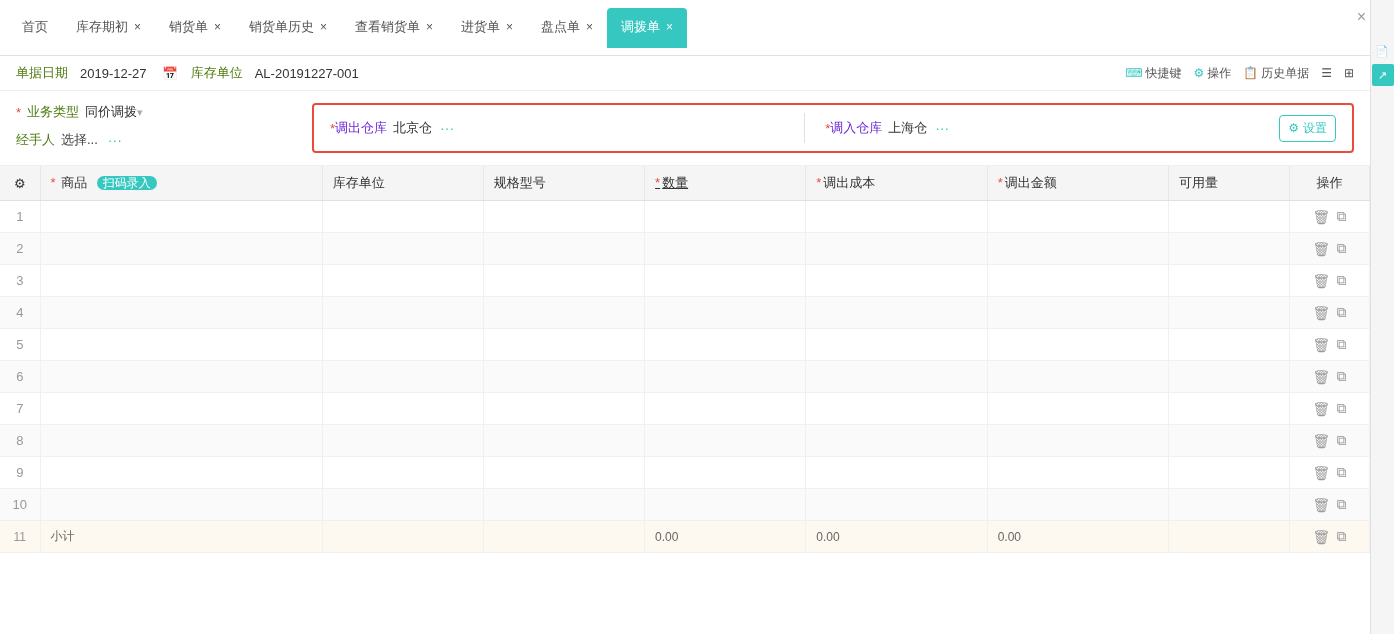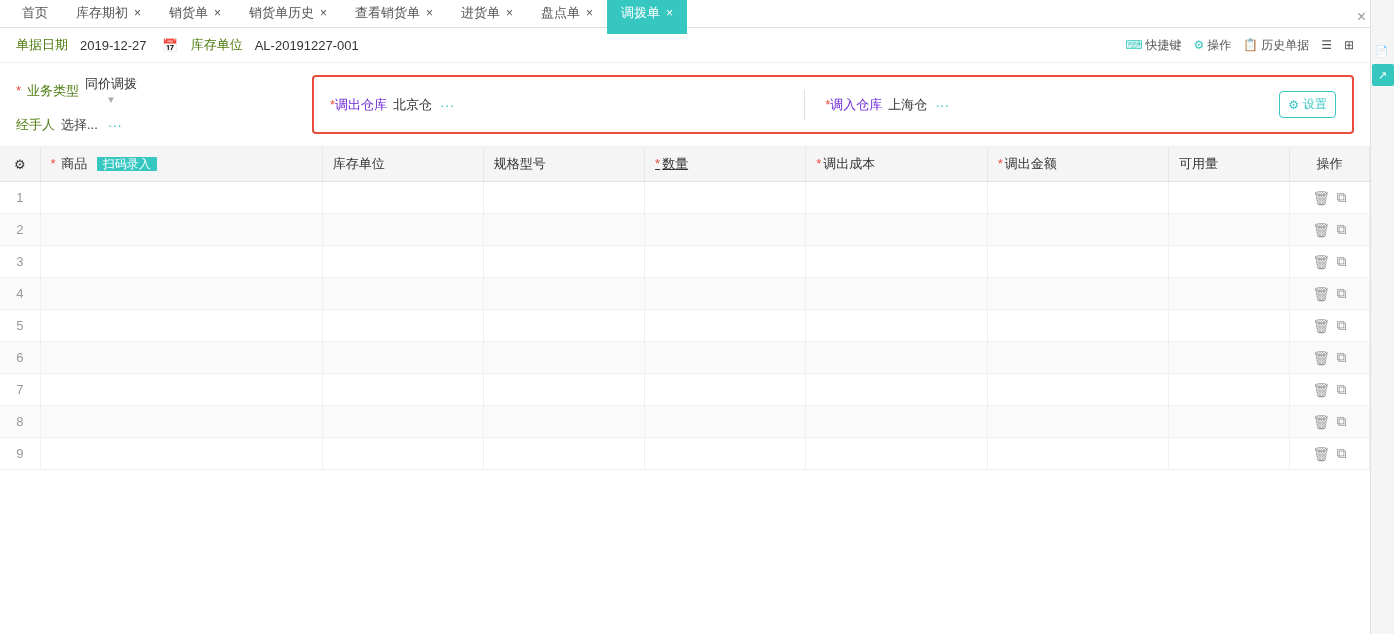--- a/index.html
+++ b/index.html
@@ -4,21 +4,21 @@
   <style>
     * { box-sizing: border-box; margin: 0; padding: 0; }
     body { font-family: -apple-system, BlinkMacSystemFont, "Segoe UI", "Microsoft YaHei", sans-serif; font-size: 13px; color: #333; background: #fff; overflow: hidden; }
 
     
     .tab-bar {
       display: flex; align-items: center;
       border-bottom: 1px solid #e0e0e0;
       background: #fff;
       padding: 0 8px;
-      height: 28px;
+      height: 56px;
     }
     .tab-item {
       display: flex; align-items: center;
       padding: 8px 14px;
       cursor: pointer;
       color: #555;
       font-size: 13px;
       white-space: nowrap;
       border-bottom: 2px solid transparent;
       height: 40px;
@@ -70,21 +70,20 @@
       padding: 8px 16px;
       gap: 0;
     }
     .form-field {
       display: flex; align-items: center; gap: 6px;
     }
     .required-star { color: #e74c3c; }
     .field-select {
       display: flex; align-items: center; 
       cursor: pointer;
-      flex-direction: column;
     }
     .field-select .arrow { color: #aaa; font-size: 11px; }
     .field-input-val { color: #333; }
     .three-dots { color: #36c8c0; cursor: pointer; font-size: 14px; margin-left: 4px; }
     .divider-v { width: 1px; background: #e0e0e0; height: 30px; margin: 0 20px; }
 
     .warehouse-section {
       flex: 1; display: flex; align-items: center;
     }
     .warehouse-label { color: #6d28d9; margin-right: 6px; }
@@ -137,21 +136,21 @@
     }
     tbody td.row-num { color: #999; text-align: center; width: 40px; }
     .subtotal-row td {
       background: #fdf8f0 !important;
       font-size: 12px;
       color: #666;
     }
 
     .scan-btn {
       background: #36c8c0; color: #fff;
-      border-radius: 1px; padding: 0 6px;
+      border-radius: 7px; padding: 0 6px;
       font-size: 12px; cursor: pointer;
       white-space: nowrap;
     }
 
     .op-col { text-align: center; width: 80px; }
     .op-icons { display: flex; align-items: center; justify-content: center; gap: 6px; }
     .op-icon { color: #999; cursor: pointer; font-size: 14px; }
 
     
     .right-sidebar {
@@ -460,20 +459,52 @@
       <td></td>
       <td></td>
       <td></td>
       <td class="op-col">
         <div class="op-icons">
           <span class="op-icon">🗑</span>
           <span class="op-icon">⧉</span>
         </div>
       </td>
     </tr>
+          <tr>
+      <td class="row-num">10</td>
+      <td></td>
+      <td></td>
+      <td></td>
+      <td></td>
+      <td></td>
+      <td></td>
+      <td></td>
+      <td class="op-col">
+        <div class="op-icons">
+          <span class="op-icon">🗑</span>
+          <span class="op-icon">⧉</span>
+        </div>
+      </td>
+    </tr>
+          <tr class="subtotal-row">
+      <td class="row-num">11</td>
+      <td>小计</td>
+      <td></td>
+      <td></td>
+      <td>0.00</td>
+      <td>0.00</td>
+      <td>0.00</td>
+      <td></td>
+      <td class="op-col">
+        <div class="op-icons">
+          <span class="op-icon">🗑</span>
+          <span class="op-icon">⧉</span>
+        </div>
+      </td>
+    </tr>
         </tbody>
     </table>
   </div>
 </div>
 
 <div class="right-sidebar">
   <div class="sidebar-icon">📄</div>
   <div class="sidebar-icon green-bg">↗</div>
 </div>
 

